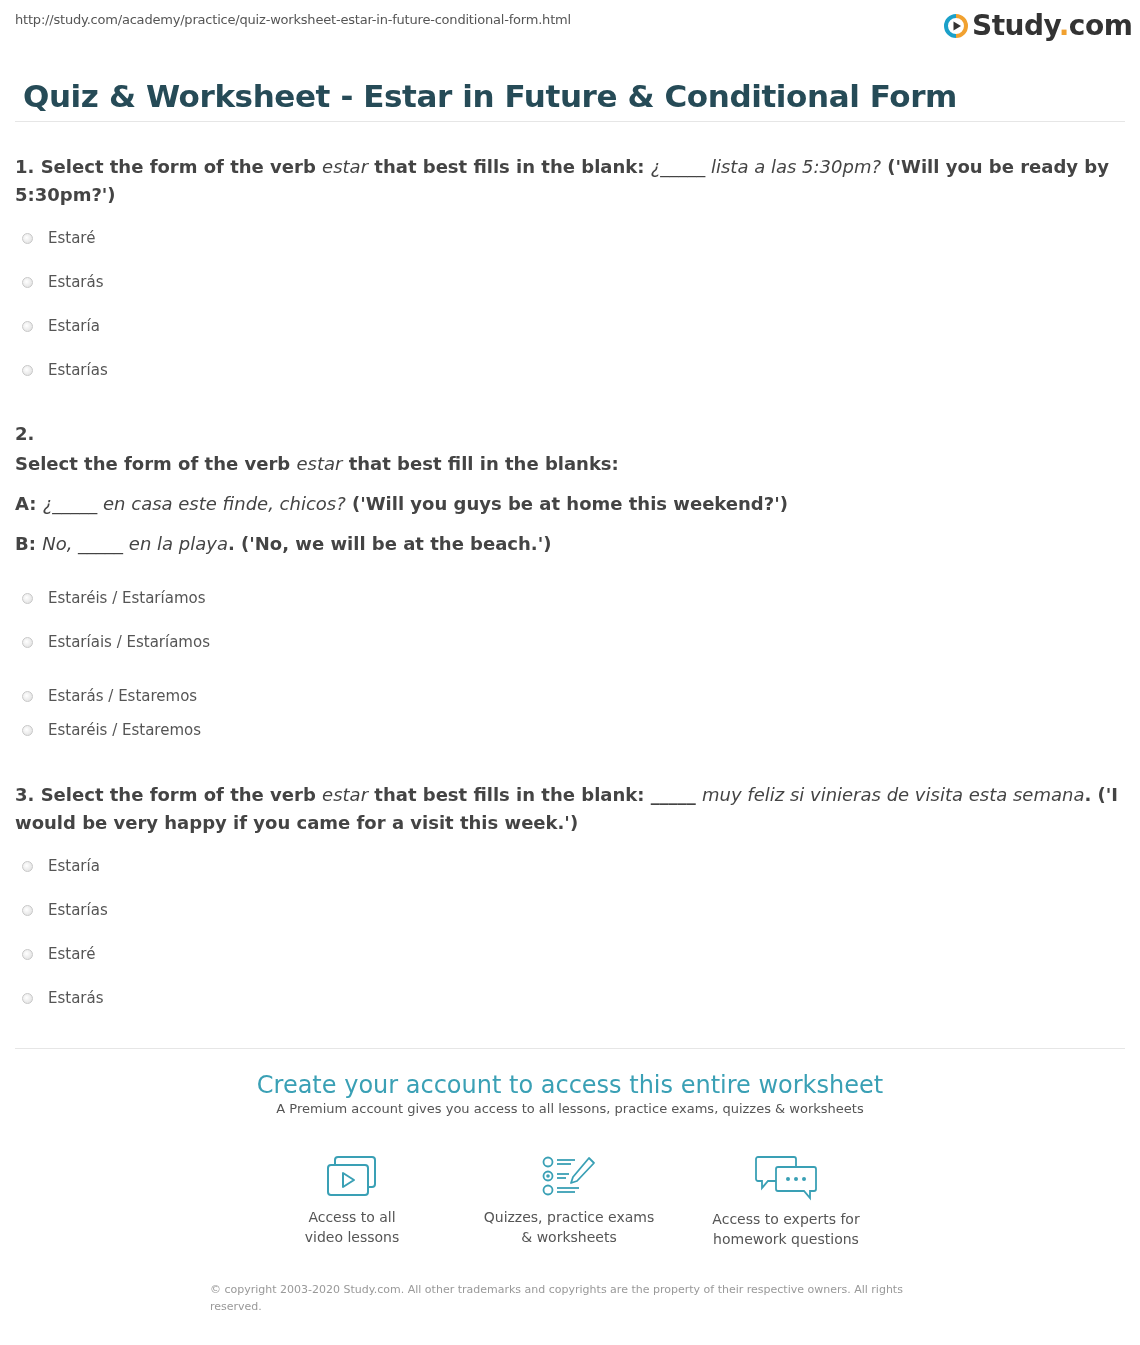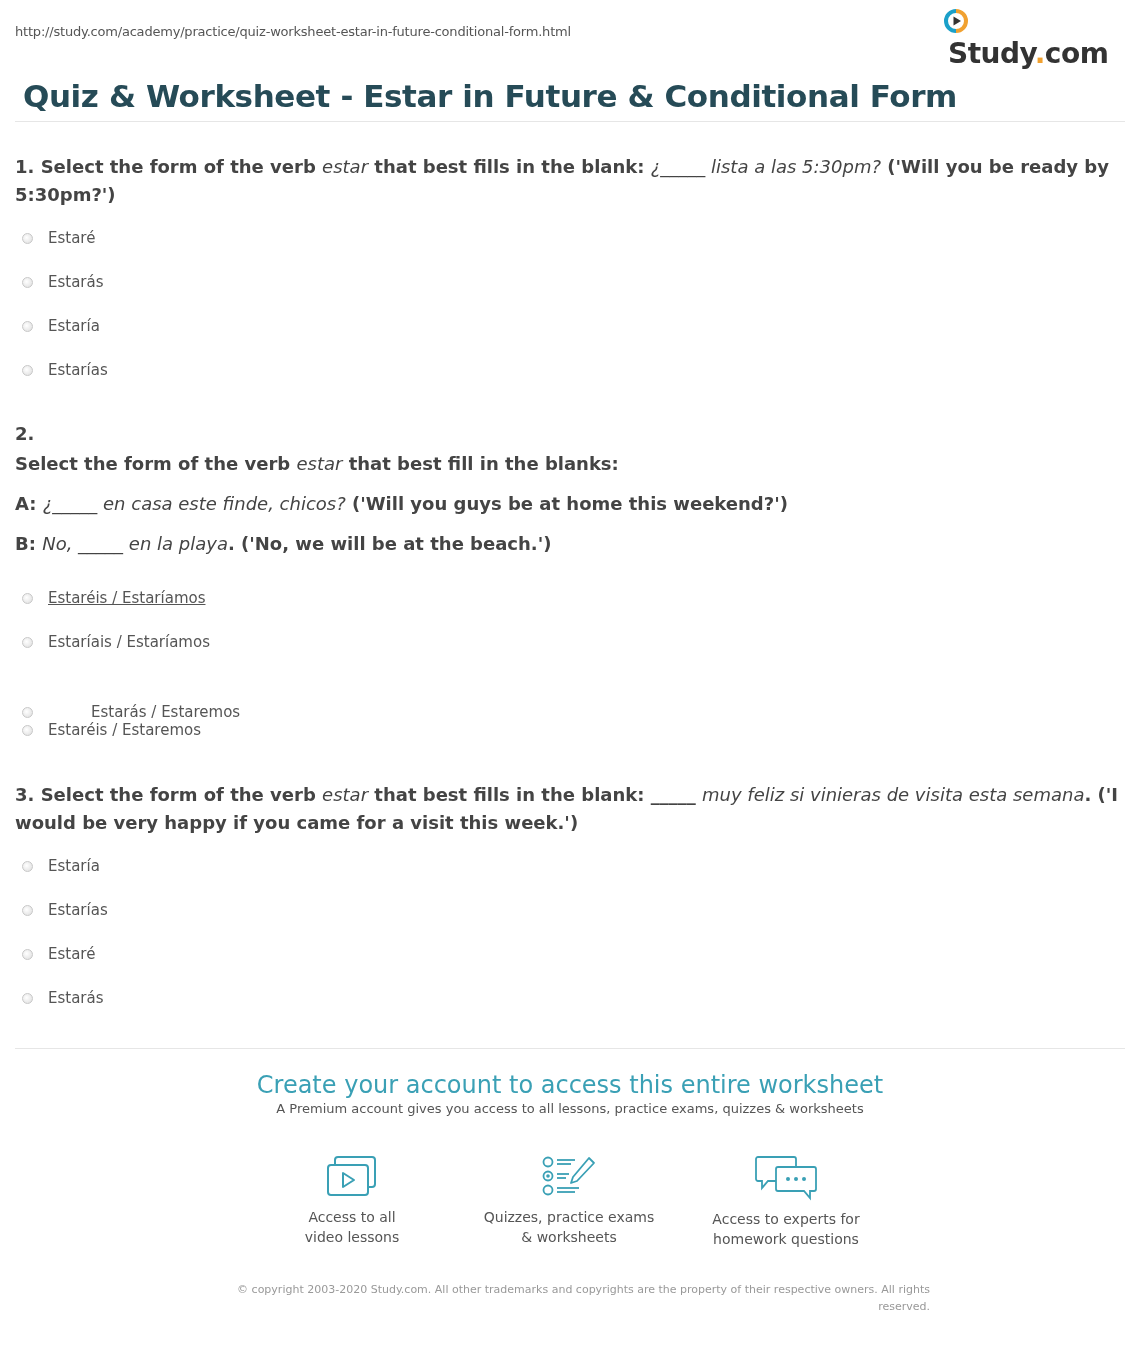--- a/index.html
+++ b/index.html
@@ -1,35 +1,35 @@
 <!DOCTYPE html>
 <html><head>
 <meta charset="utf-8">
 <style>
   html, body { margin:0; padding:0; background:#ffffff; }
   body { width:1140px; height:1345px; position:relative; overflow:hidden;
          font-family:"DejaVu Sans", "Liberation Sans", sans-serif; color:#444; }
-  .url { position:absolute; left:15px; top:12px; font-size:13px; color:#555; letter-spacing:-0.2px;margin-top:12px; }
-  .logo { position:absolute; left:944px; top:9px; display:flex; align-items:flex-start;flex-direction:column; }
+  .url { position:absolute; left:15px; top:12px; font-size:13px; color:#555; letter-spacing:-0.2px; }
+  .logo { position:absolute; left:944px; top:9px; display:flex; align-items:flex-end; }
   .logo-text { font-size:28px; font-weight:bold; color:#333; letter-spacing:-0.5px; margin-left:4px; }
   .logo-dot { color:#f1a130; }
   .title { position:absolute; left:15px; top:70px; font-size:31px; font-weight:bold; color:#264b57; margin:8px; letter-spacing:-0.4px; }
   .rule-top { position:absolute; left:15px; right:15px; top:121px; height:1px; background:#e6e6e6; }
   .q { position:absolute; left:15px; width:1110px; font-size:18px; font-weight:bold; color:#444; line-height:28px; }
   .q i { font-weight:normal; }
   .opt { position:absolute; left:22px; display:flex; align-items:center; font-size:15px; color:#555; }
   .radio { width:9px; height:9px; border-radius:50%; border:1px solid #c8c8c8;
            background:radial-gradient(circle at 40% 40%, #ffffff, #dcdcdc); margin-right:15px; }
   .rule-bot { position:absolute; left:15px; right:15px; top:1048px; height:1px; background:#e6e6e6; }
   .cta { position:absolute; left:0; width:1140px; text-align:center; }
   .cta-title { top:1071px; font-size:24px; color:#3aa0b5; }
   .cta-sub { top:1101px; font-size:13px; color:#555; }
   .feat { position:absolute; top:1155px; width:200px; text-align:center; font-size:14px; color:#555; line-height:20px; }
   .feat svg { display:block; margin:0 auto 8px auto; }
-  .copy { position:absolute; left:210px; width:720px; top:1281px; text-align:right; font-size:11px; color:#999; line-height:17px; }
+  .copy { position:absolute; left:210px; width:720px; top:1281px; text-align:left; font-size:11px; color:#999; line-height:17px; }
 </style>
 </head>
 <body>
 
 <div class="url">http://study.com/academy/practice/quiz-worksheet-estar-in-future-conditional-form.html</div>
 
 <div class="logo">
   <span>
     <svg width="24" height="24" viewBox="0 0 24 24">
       <path d="M12 2 A10 10 0 0 0 12 22" fill="none" stroke="#1ba0c9" stroke-width="4"></path>
@@ -66,29 +66,29 @@
 <div class="q" style="top:420px;">2.</div>
 <div class="q" style="top:450px;">
   <span>Select the form of the verb</span> <i>estar</i> <span>that best fill in the blanks:</span>
 </div>
 <div class="q" style="top:490px;">
   <span>A:</span> <i>¿_____ en casa este finde, chicos?</i> <span>('Will you guys be at home this weekend?')</span>
 </div>
 <div class="q" style="top:530px;">
   <span>B:</span> <i>No, _____ en la playa</i><span>. ('No, we will be at the beach.')</span>
 </div>
-<div class="opt" style="top:589px;text-decoration:underline;">
+<div class="opt" style="top:589px;">
     <span class="radio"></span>
     <span>Estaréis / Estaríamos</span>
   </div>
 <div class="opt" style="top:633px;">
     <span class="radio"></span>
     <span>Estaríais / Estaríamos</span>
   </div>
-<div class="opt" style="top:703px;gap:43px;">
+<div class="opt" style="top:687px;">
     <span class="radio"></span>
     <span>Estarás / Estaremos</span>
   </div>
 <div class="opt" style="top:721px;">
     <span class="radio"></span>
     <span>Estaréis / Estaremos</span>
   </div>
 
 <div class="q" style="top:781px;">
   <span>3.</span> <span>Select the form of the verb</span> <i>estar</i> <span>that best fills in the blank: _____</span> <i>muy feliz si vinieras de visita esta semana</i><span>. ('I would be very happy if you came for a visit this week.')</span>

